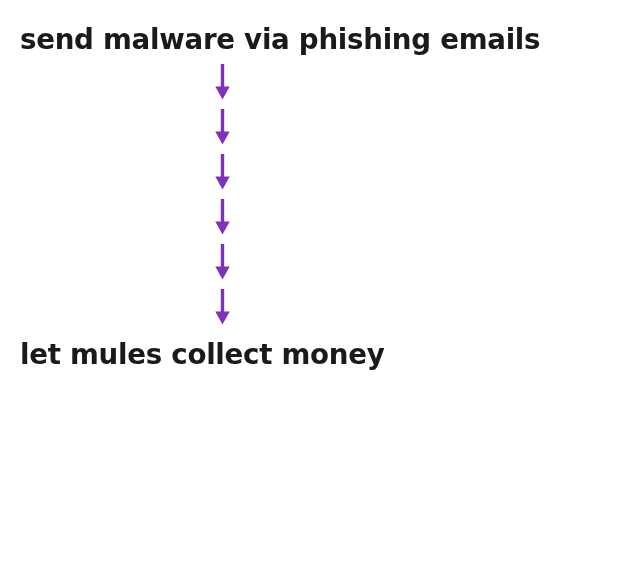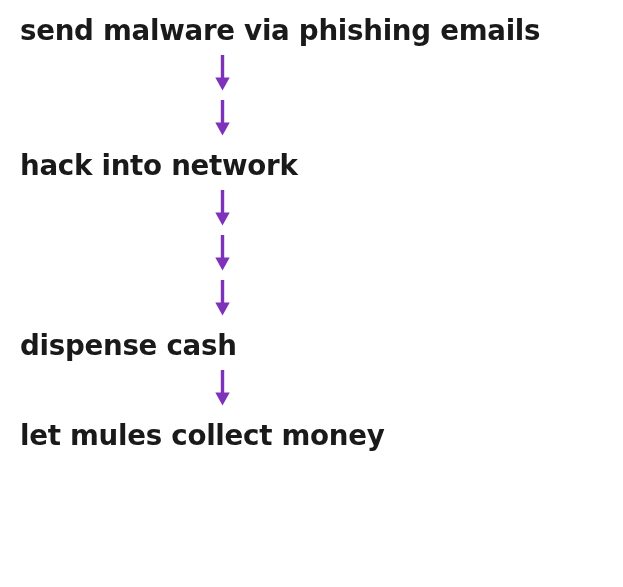--- a/index.html
+++ b/index.html
@@ -13,21 +13,21 @@
   #flow-canvas {
     position: relative;
     width: 623px;
     height: 587px;
     background: #ffffff;
     overflow: hidden;
   }
   .flow-stack {
     position: absolute;
     left: 0;
-    top: 7px;
+    top: 16px;
     width: 623px;
   }
   .flow-step {
     position: relative;
     height: 45px;
     display: flex;
     align-items: center;
   }
   .step-label {
     position: absolute;
@@ -75,23 +75,28 @@
     </div>
 
 
     <div class="flow-connector">
       <svg class="arrow-svg" viewBox="0 0 29 38" aria-hidden="true">
         <rect x="12.8" y="0" width="3.4" height="25" fill="#7e31ba"></rect>
         <polygon points="7.3,22.5 21.7,22.5 14.5,35.5" fill="#7e31ba"></polygon>
       </svg>
     </div>
 
-    <div class="flow-step">
-      <span class="step-label">hack into network</span>
+
+    <div class="flow-connector">
+      <svg class="arrow-svg" viewBox="0 0 29 38" aria-hidden="true">
+        <rect x="12.8" y="0" width="3.4" height="25" fill="#7e31ba"></rect>
+        <polygon points="7.3,22.5 21.7,22.5 14.5,35.5" fill="#7e31ba"></polygon>
+      </svg>
     </div>
+
 
     <div class="flow-connector">
       <svg class="arrow-svg" viewBox="0 0 29 38" aria-hidden="true">
         <rect x="12.8" y="0" width="3.4" height="25" fill="#7e31ba"></rect>
         <polygon points="7.3,22.5 21.7,22.5 14.5,35.5" fill="#7e31ba"></polygon>
       </svg>
     </div>
 
 
     <div class="flow-connector">
@@ -103,28 +108,17 @@
 
 
     <div class="flow-connector">
       <svg class="arrow-svg" viewBox="0 0 29 38" aria-hidden="true">
         <rect x="12.8" y="0" width="3.4" height="25" fill="#7e31ba"></rect>
         <polygon points="7.3,22.5 21.7,22.5 14.5,35.5" fill="#7e31ba"></polygon>
       </svg>
     </div>
 
     <div class="flow-step">
-      <span class="step-label">dispense cash</span>
-    </div>
-
-    <div class="flow-connector">
-      <svg class="arrow-svg" viewBox="0 0 29 38" aria-hidden="true">
-        <rect x="12.8" y="0" width="3.4" height="25" fill="#7e31ba"></rect>
-        <polygon points="7.3,22.5 21.7,22.5 14.5,35.5" fill="#7e31ba"></polygon>
-      </svg>
-    </div>
-
-    <div class="flow-step">
       <span class="step-label">let mules collect money</span>
     </div>
 
   </div>
 </div>
 
 </body></html>

